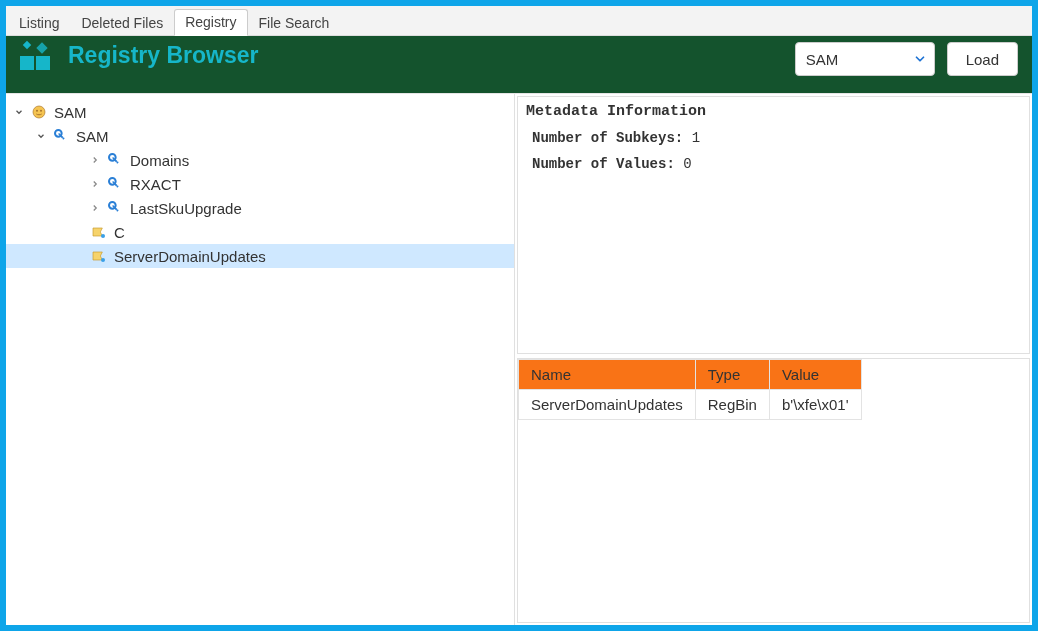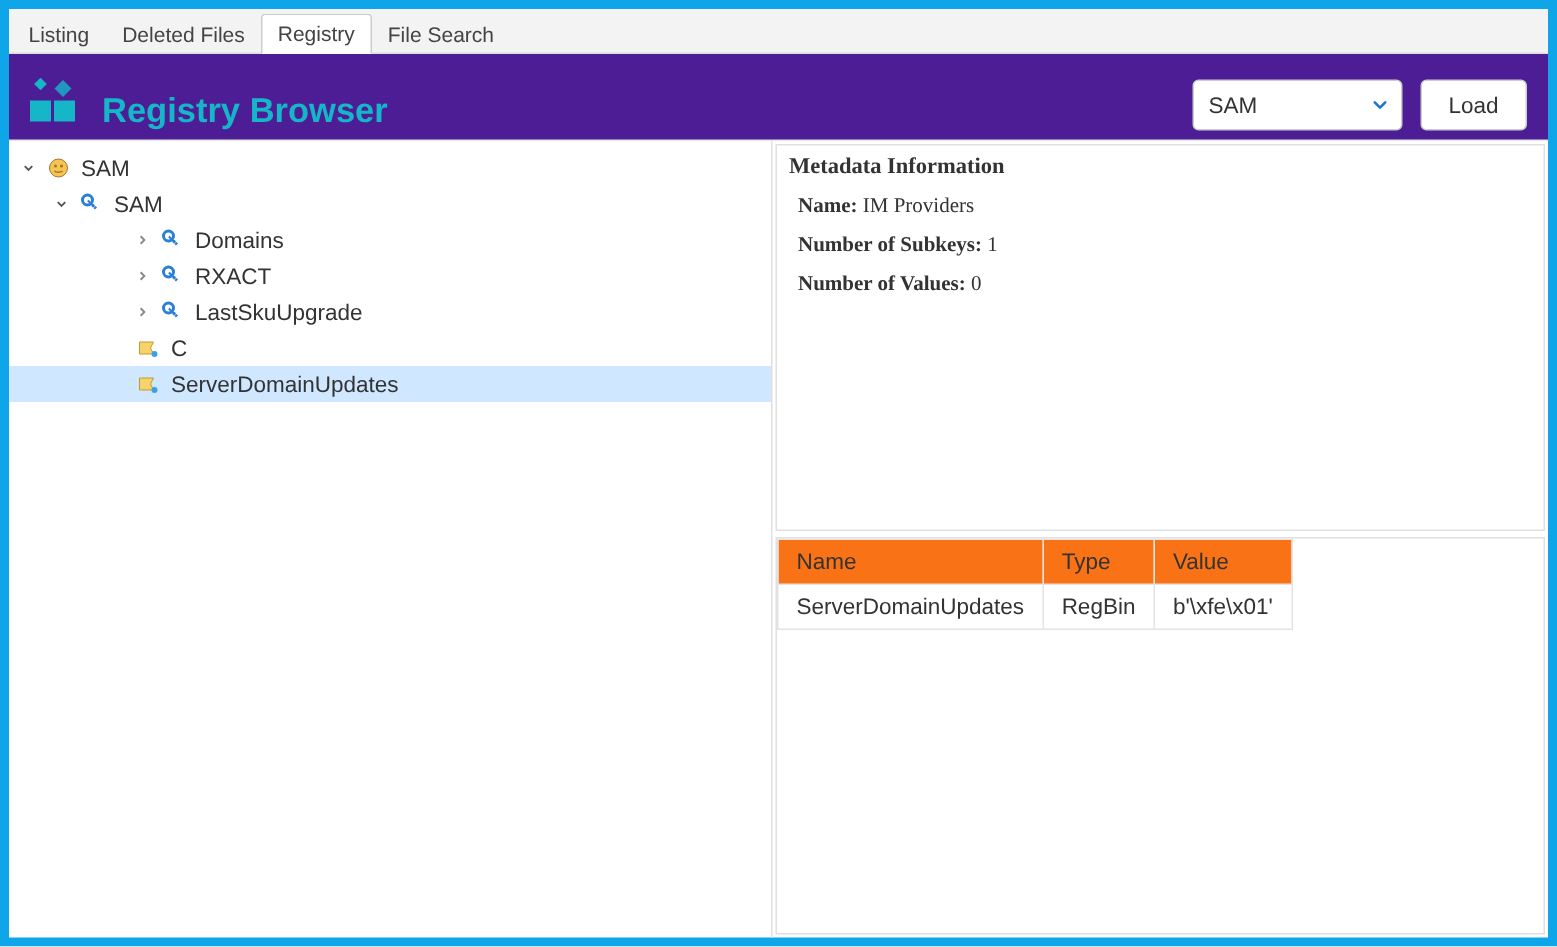--- a/index.html
+++ b/index.html
@@ -39,22 +39,22 @@
   }
   .tab.active {
     background: #fff;
     border-color: #ccc;
     border-bottom: 1px solid #fff;
     border-radius: 3px 3px 0 0;
   }
   
   .headerbar {
     display: flex;
-    align-items: flex-end;
-    background: #4c1d95;
+    align-items: flex-start;
+    background: #14532d;
     border-bottom: 1px solid #e5e5e5;
     padding: 6px 14px;
     height: 58px;
   }
   .logo-icon {
     width: 34px; height: 34px;
     position: relative;
     margin-right: 14px;
   }
   .logo-icon span {
@@ -109,21 +109,21 @@
   .right-pane {
     flex: 1;
     display: flex;
     flex-direction: column;
     min-width: 0;
   }
   .meta-box {
     border: 1px solid #e0e0e0;
     margin: 2px;
     padding: 6px 8px 8px 8px;
-    font-family: Liberation Serif, serif;
+    font-family: Liberation Mono, monospace;
     font-size: 14px;
     color: #333;
     height: 258px;
     overflow: auto;
   }
   .meta-title { font-weight: bold; margin-bottom: 10px; font-size: 15px; }
   .meta-row { margin: 0 0 10px 6px; }
   .meta-row .k { font-weight: bold; }
   .meta-row .v { }
 
@@ -319,24 +319,20 @@
           </span>
           <span class="tree-label">ServerDomainUpdates</span>
         </div>
 
       </div>
     </div>
 
     <div class="right-pane">
       <div class="meta-box">
         <div class="meta-title">Metadata Information</div>
-        <div class="meta-row">
-          <span class="k">Name:</span>
-          <span class="v">IM Providers</span>
-        </div>
         <div class="meta-row">
           <span class="k">Number of Subkeys:</span>
           <span class="v">1</span>
         </div>
         <div class="meta-row">
           <span class="k">Number of Values:</span>
           <span class="v">0</span>
         </div>
       </div>
 

